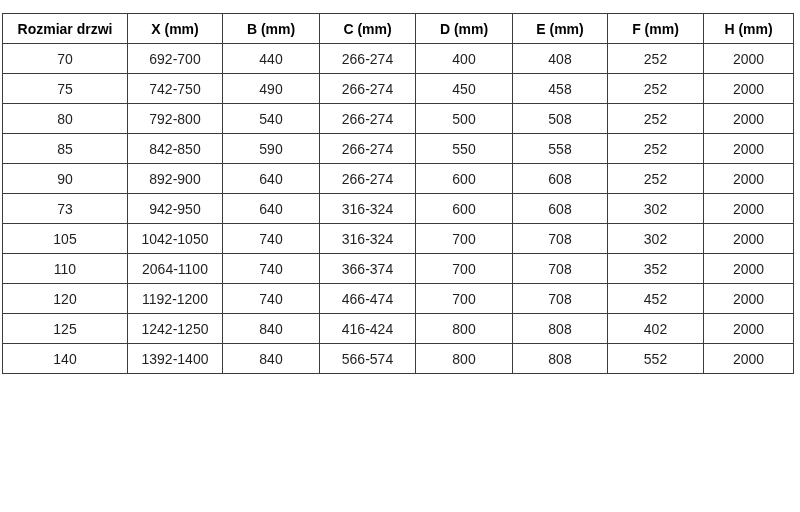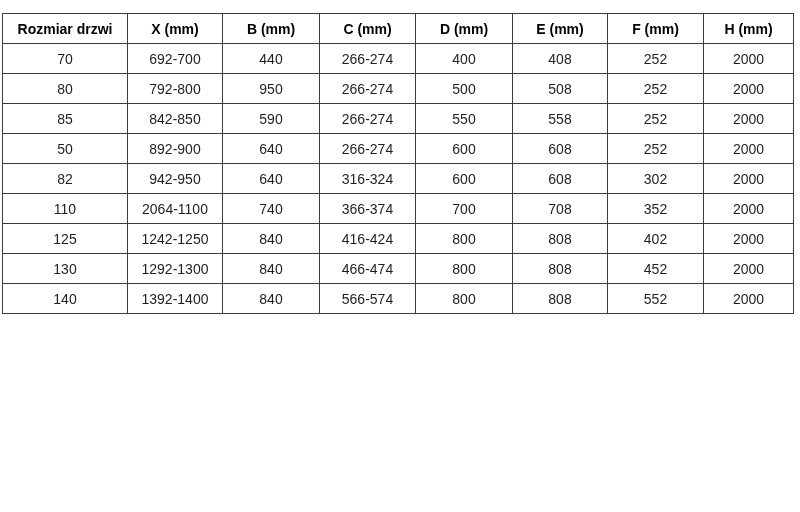--- a/index.html
+++ b/index.html
@@ -79,87 +79,107 @@
           <td>70</td>
           <td>692-700</td>
           <td>440</td>
           <td>266-274</td>
           <td>400</td>
           <td>408</td>
           <td>252</td>
           <td>2000</td>
         </tr>
         <tr>
+          <td>75</td>
+          <td>742-750</td>
+          <td>490</td>
+          <td>266-274</td>
+          <td>450</td>
+          <td>458</td>
+          <td>252</td>
+          <td>2000</td>
+        </tr>
+        <tr>
           <td>80</td>
           <td>792-800</td>
-          <td>950</td>
+          <td>540</td>
           <td>266-274</td>
           <td>500</td>
           <td>508</td>
           <td>252</td>
           <td>2000</td>
         </tr>
         <tr>
           <td>85</td>
           <td>842-850</td>
           <td>590</td>
           <td>266-274</td>
           <td>550</td>
           <td>558</td>
           <td>252</td>
           <td>2000</td>
         </tr>
         <tr>
-          <td>50</td>
+          <td>90</td>
           <td>892-900</td>
           <td>640</td>
           <td>266-274</td>
           <td>600</td>
           <td>608</td>
           <td>252</td>
           <td>2000</td>
         </tr>
         <tr>
-          <td>82</td>
+          <td>73</td>
           <td>942-950</td>
           <td>640</td>
           <td>316-324</td>
           <td>600</td>
           <td>608</td>
+          <td>302</td>
+          <td>2000</td>
+        </tr>
+        <tr>
+          <td>105</td>
+          <td>1042-1050</td>
+          <td>740</td>
+          <td>316-324</td>
+          <td>700</td>
+          <td>708</td>
           <td>302</td>
           <td>2000</td>
         </tr>
         <tr>
           <td>110</td>
           <td>2064-1100</td>
           <td>740</td>
           <td>366-374</td>
           <td>700</td>
           <td>708</td>
           <td>352</td>
           <td>2000</td>
         </tr>
         <tr>
+          <td>120</td>
+          <td>1192-1200</td>
+          <td>740</td>
+          <td>466-474</td>
+          <td>700</td>
+          <td>708</td>
+          <td>452</td>
+          <td>2000</td>
+        </tr>
+        <tr>
           <td>125</td>
           <td>1242-1250</td>
           <td>840</td>
           <td>416-424</td>
           <td>800</td>
           <td>808</td>
           <td>402</td>
-          <td>2000</td>
-        </tr>
-        <tr>
-          <td>130</td>
-          <td>1292-1300</td>
-          <td>840</td>
-          <td>466-474</td>
-          <td>800</td>
-          <td>808</td>
-          <td>452</td>
           <td>2000</td>
         </tr>
         <tr>
           <td>140</td>
           <td>1392-1400</td>
           <td>840</td>
           <td>566-574</td>
           <td>800</td>
           <td>808</td>
           <td>552</td>

